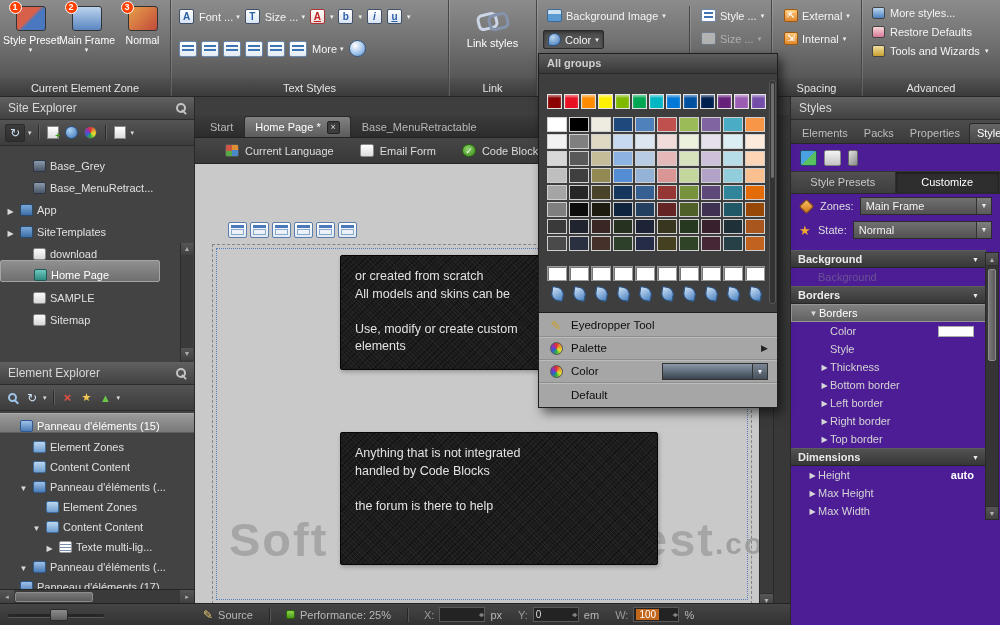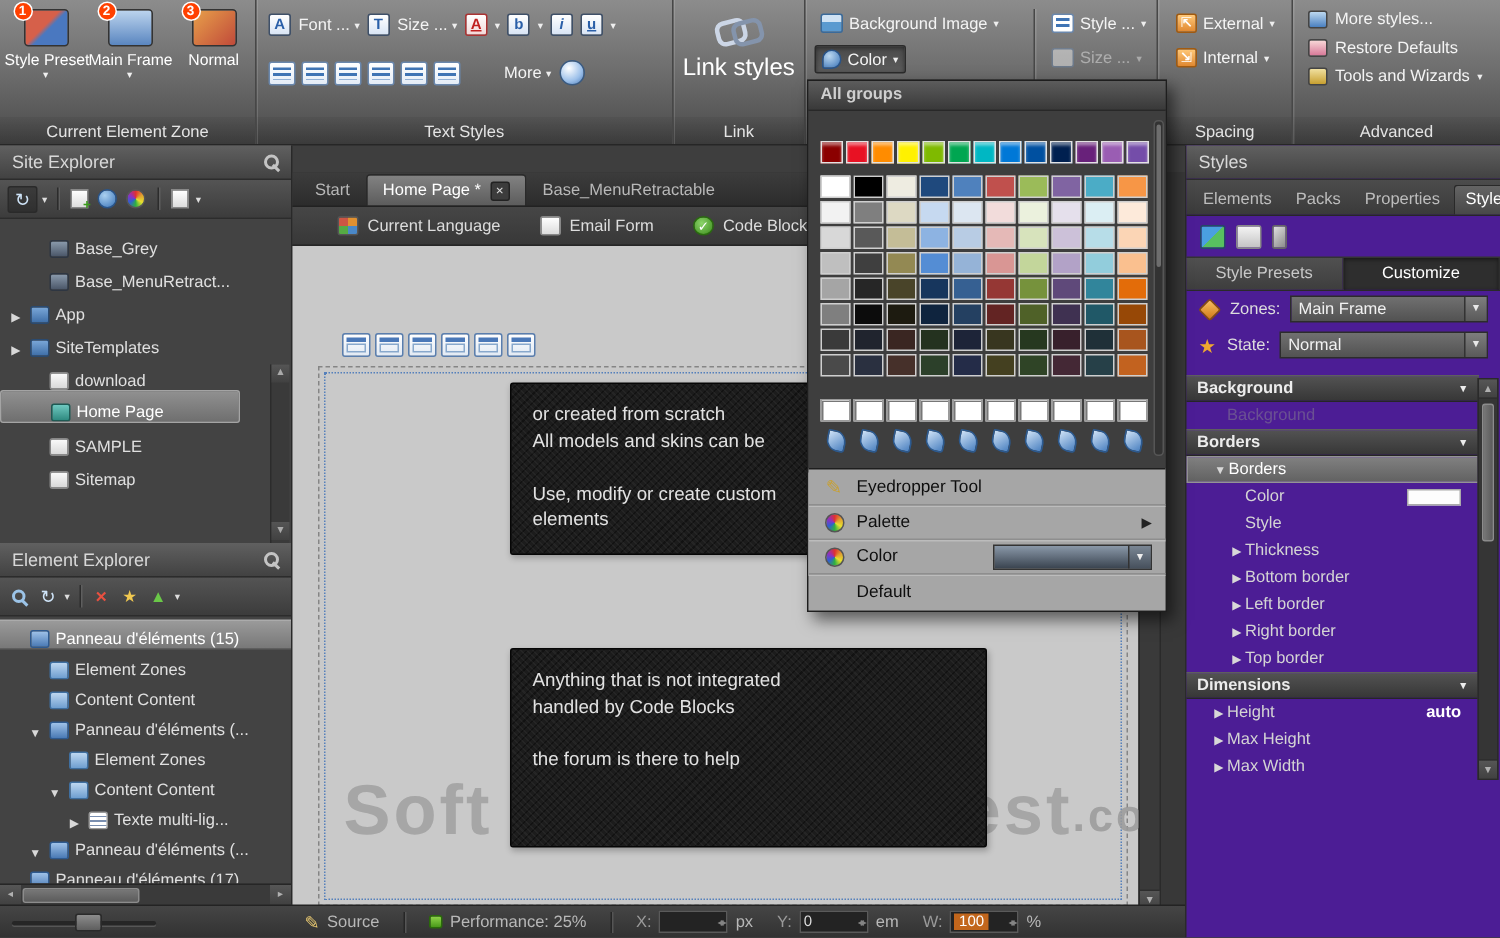--- a/index.html
+++ b/index.html
@@ -20,21 +20,21 @@
 .zone-lbl{line-height:12px;white-space:nowrap}
 .zone-arrow{font-size:7px;color:#f0f0f0}
 .ribbonrow{position:absolute;left:8px;display:flex;align-items:center;gap:5px}
 .rb{display:flex;align-items:center;gap:3px;color:#f4f4f4;font-size:11px;white-space:nowrap}
 .arr{font-size:7px;color:#eee}
 .icsq{width:15px;height:15px;border-radius:2px;border:1px solid #3f5068;display:flex;align-items:center;justify-content:center;font-size:10px;font-weight:700;background:linear-gradient(#ffffff,#d8e4f4);color:#2a5fa8;font-style:normal}
 .ic-colorA{background:linear-gradient(#fff,#f2d8d8);color:#c02020;border-color:#a33;text-decoration:underline}
 .align-btn{width:18px;height:16px;background:linear-gradient(#fff,#e4ecf6);border:1px solid #6a87ac;border-radius:2px;padding:3px 2px}
 .align-inner{height:100%;background:repeating-linear-gradient(to bottom,#3f74b4 0 2px,transparent 2px 4px)}
 .brush-ball{width:17px;height:17px;border-radius:50%;background:radial-gradient(circle at 35% 30%,#fff,#9cc0ea 60%,#4a7ab8);border:1px solid #3a5a80}
-.link-btn{position:absolute;left:50%;transform:translateX(-50%);top:8px;width:78px;text-align:center;color:#fff;font-size:16px}
+.link-btn{position:absolute;left:50%;transform:translateX(-50%);top:8px;width:78px;text-align:center;color:#fff;font-size:11px}
 .chain{width:36px;height:24px;margin:0 auto 5px;position:relative}
 .chain::before,.chain::after{content:"";position:absolute;width:15px;height:11px;border:3px solid #ccd6e6;border-radius:6px;top:5px}
 .chain::before{left:2px;transform:rotate(-14deg)}
 .chain::after{right:2px;border-color:#8494ac;transform:rotate(-14deg)}
 .rbtn-abs{position:absolute;display:flex;align-items:center;gap:4px;color:#f4f4f4;font-size:11px;padding:2px 4px;border-radius:2px;white-space:nowrap}
 .pressed{background:linear-gradient(#4a4a4a,#5c5c5c);border:1px solid #2b2b2b;box-shadow:inset 0 1px 3px rgba(0,0,0,.45)}
 .disabled{opacity:.45}
 .gsep{position:absolute;left:152px;top:6px;bottom:20px;width:1px;background:#474747;box-shadow:1px 0 0 rgba(255,255,255,.14)}
 .ic-bgimg{width:15px;height:13px;background:linear-gradient(#cfe2f4 40%,#5a9ad0 40%);border:1px solid #3a6a9a;border-radius:2px}
 .ic-drop{width:13px;height:13px;background:radial-gradient(circle at 35% 30%,#bcd8f0,#3a74b8);border:1px solid #2a5488;border-radius:50% 50% 50% 2px}
@@ -261,21 +261,21 @@
           <div class="align-btn">
             <div class="align-inner"></div>
           </div>
           <div class="align-btn">
             <div class="align-inner"></div>
           </div>
           <div class="align-btn">
             <div class="align-inner"></div>
           </div>
         </span>
-      <span class="rb" style="margin-left:24px">
+      <span class="rb" style="margin-left:0">
           <span>More</span>
           <span class="arr">▾</span>
         </span>
       <span class="brush-ball"></span>
     </div>
     <div class="group-label">Text Styles</div>
   </div>
 
   <div class="rgroup" style="left:449px;width:88px">
     <div class="link-btn">

